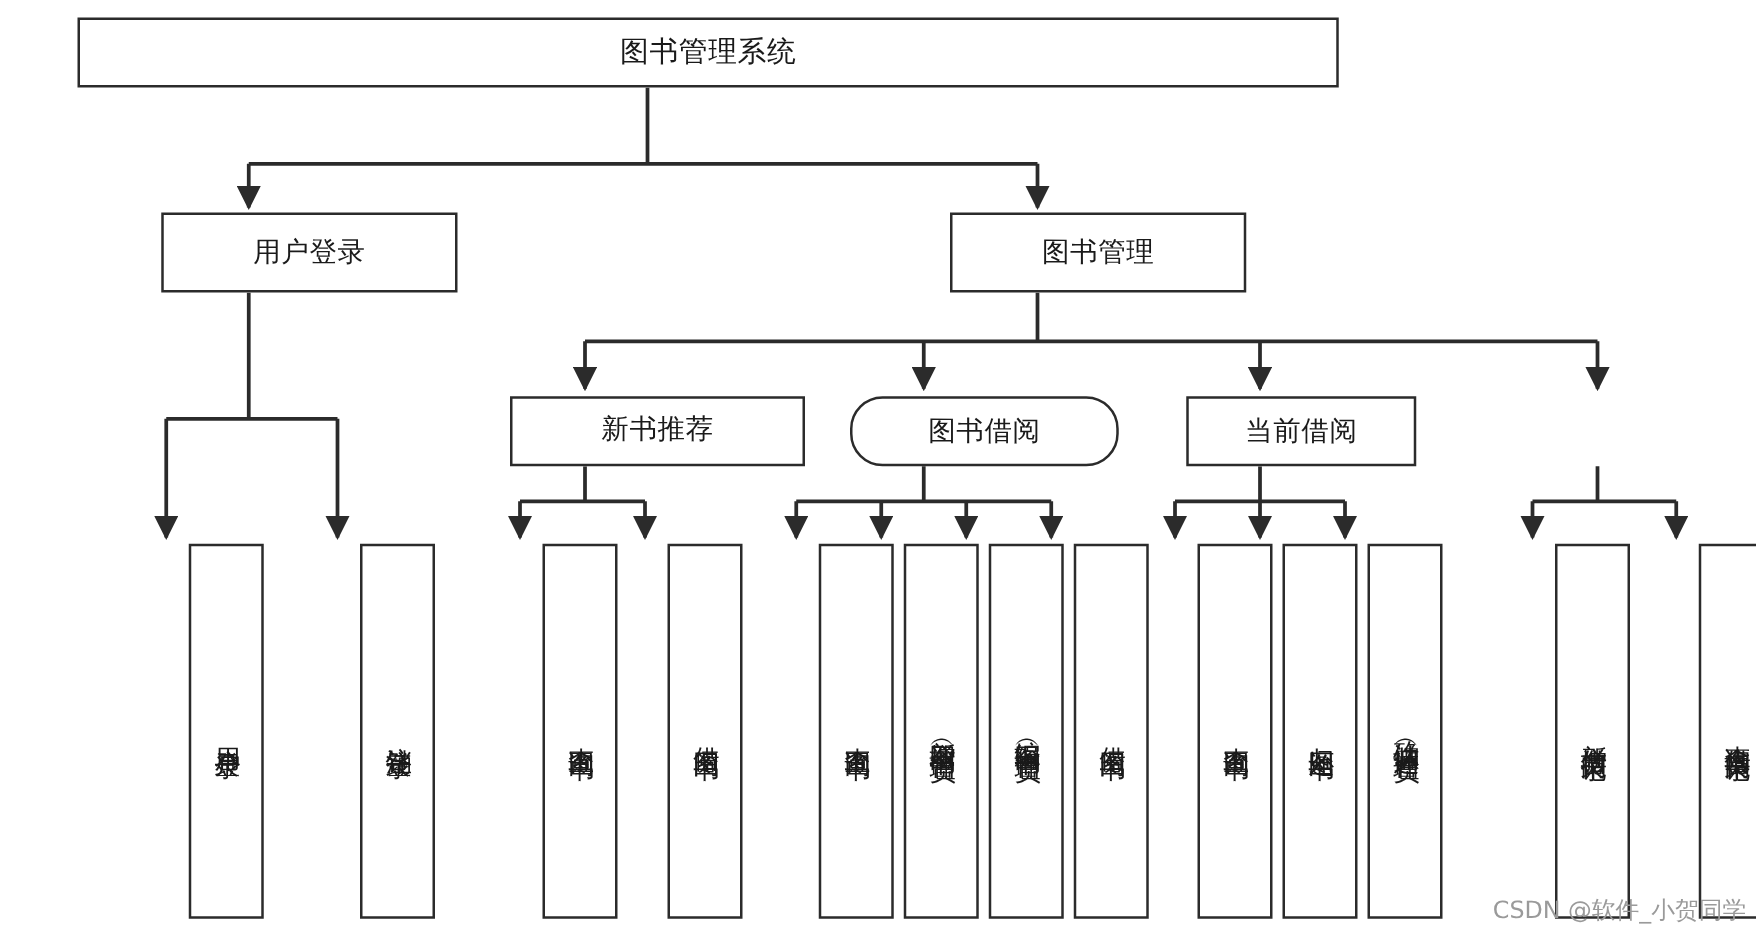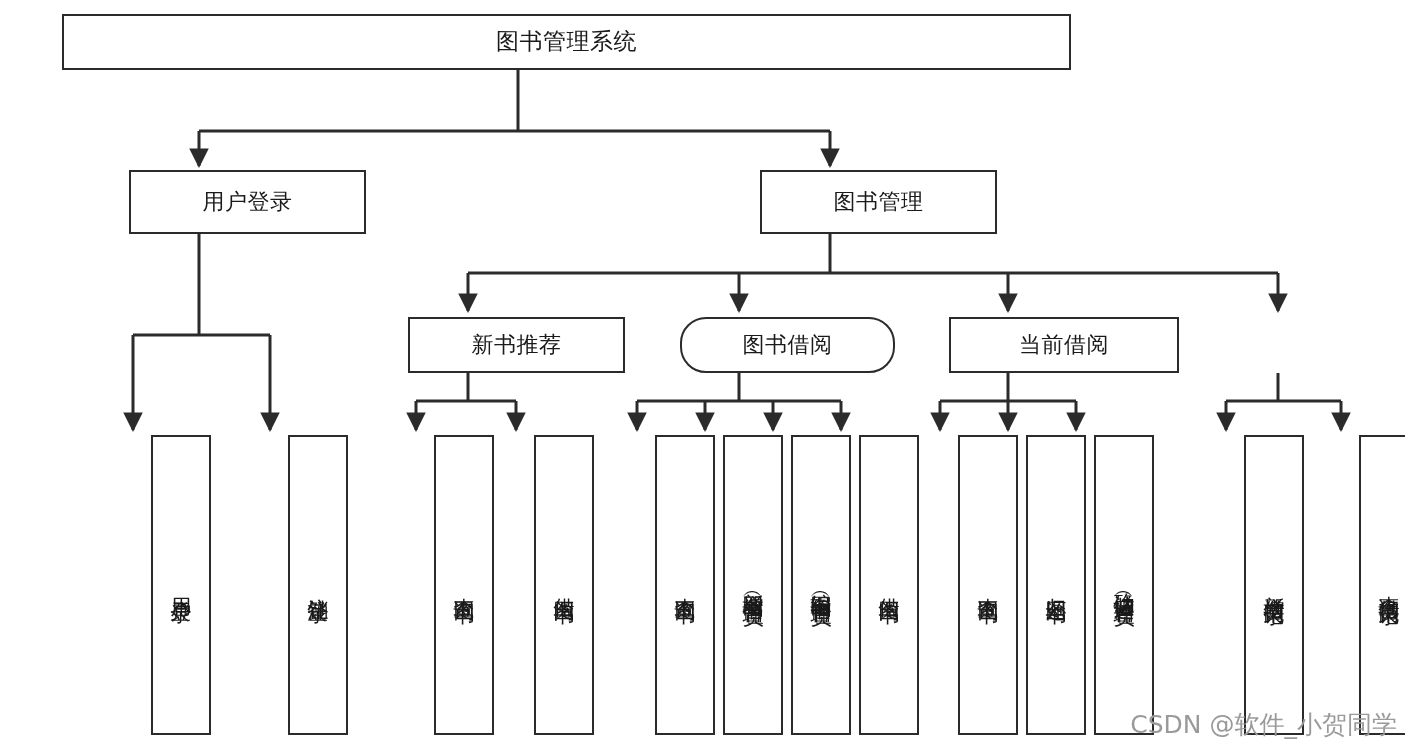--- a/index.html
+++ b/index.html
@@ -58,21 +58,21 @@
     writing-mode: vertical-rl;
     text-orientation: upright;
     line-height: 1.05;
     letter-spacing: 2px;
     max-height: 100%;
   }
   .watermark {
     position: absolute;
     right: 8px;
     bottom: 6px;
-    font-size: 25px;
+    font-size: 19px;
     color: #9a9a9a;
     white-space: nowrap;
     z-index: 5;
     font-family: "DejaVu Sans", "Liberation Sans", sans-serif;
   }
 </style>
 </head>
 <body>
 
 <div id="diagram-root">
@@ -131,27 +131,27 @@
     <span class="node-label">图书管理系统</span>
   </div>
 
   <div class="node branch" style="left:81px; top:170px; width:237px; height:64px;">
     <span class="node-label">用户登录</span>
   </div>
   <div class="node branch" style="left:712px; top:170px; width:237px; height:64px;">
     <span class="node-label">图书管理</span>
   </div>
 
-  <div class="node branch" style="left:360px; top:317px; width:217px; height:56px;">
+  <div class="node branch" style="left:360px; top:317px; width:236px; height:56px;font-family:Liberation Mono, monospace;">
     <span class="node-label">新书推荐</span>
   </div>
   <div class="node branch" style="left:632px; top:317px; width:215px; height:56px;border-radius:26px;">
     <span class="node-label">图书借阅</span>
   </div>
-  <div class="node branch" style="left:901px; top:317px; width:230px; height:56px;">
+  <div class="node branch" style="left:901px; top:317px; width:184px; height:56px;">
     <span class="node-label">当前借阅</span>
   </div>
 
   <div class="node leaf" style="left:103px; top:435px; width:60px; height:300px;">
     <span class="node-label">用户登录</span>
   </div>
   <div class="node leaf" style="left:240px; top:435px; width:60px; height:300px;">
     <span class="node-label">注销登录</span>
   </div>
 

